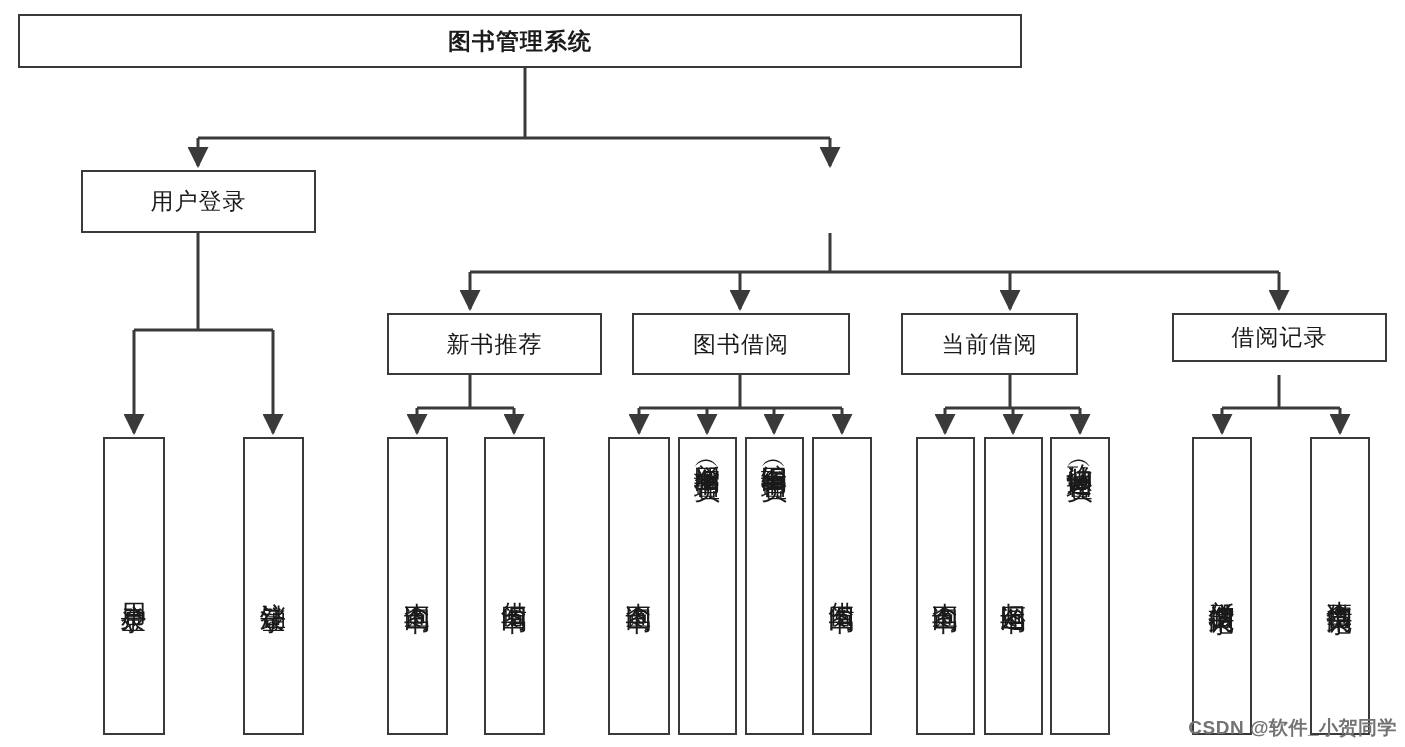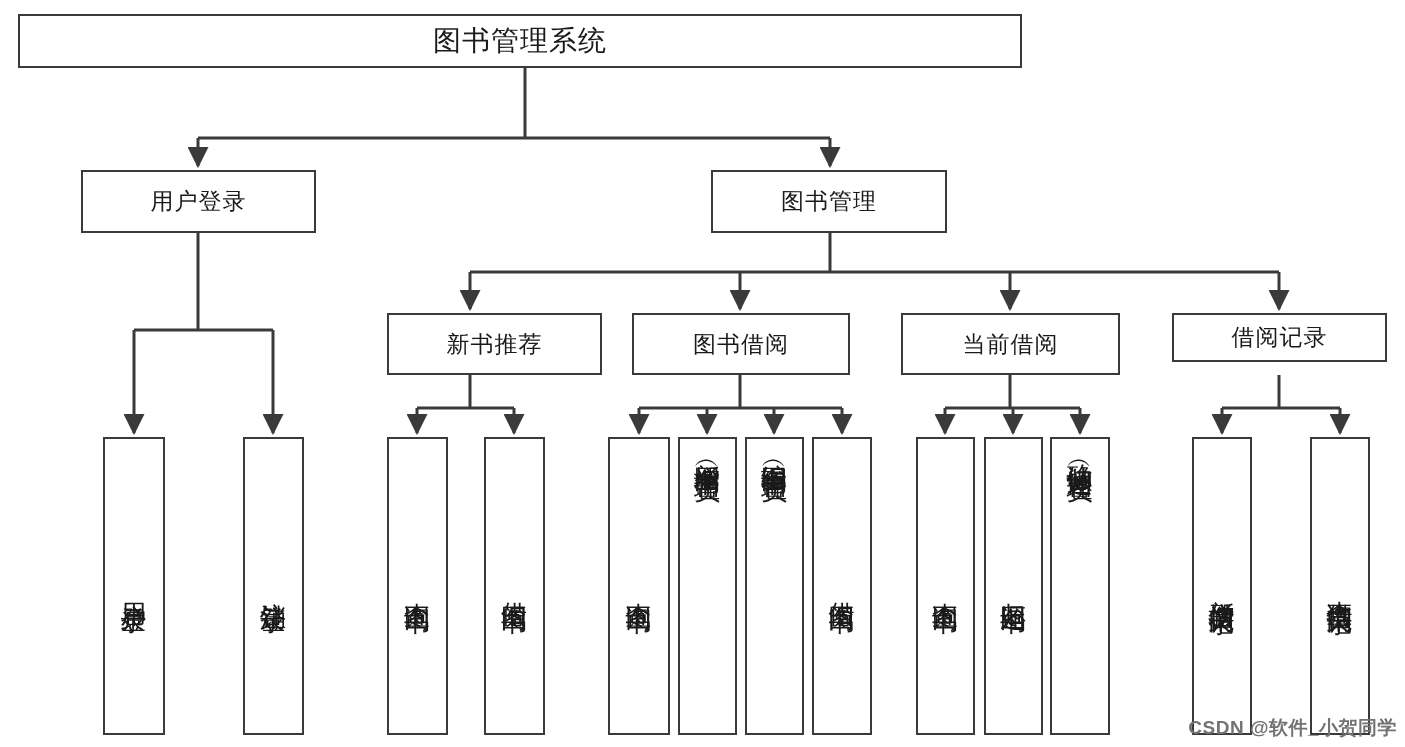--- a/index.html
+++ b/index.html
@@ -35,21 +35,22 @@
     align-items: center;
     justify-content: center;
     color: #1a1a1a;
   }
   .node-h {
     font-size: 23px;
     letter-spacing: 1px;
     white-space: nowrap;
   }
   .node-root .node-label {
-    font-size: 28px;
+    font-size: 23px;
+    font-weight: bold;
   }
   .node-v {
     align-items: flex-start;
     padding-top: 4px;
   }
   .node-v .node-label {
     writing-mode: vertical-rl;
     text-orientation: upright;
     font-size: 26px;
     line-height: 1.08;
@@ -126,31 +127,28 @@
     </g>
   </svg>
 
   <div class="node node-h node-root" style="left:18px; top:14px; width:1004px; height:54px;">
     <span class="node-label">图书管理系统</span>
   </div>
 
   <div class="node node-h" style="left:81px; top:170px; width:235px; height:63px;">
     <span class="node-label">用户登录</span>
   </div>
-  <div class="node node-h" style="left:711px; top:170px; width:236px; height:63px;">
-    <span class="node-label">图书管理</span>
-  </div>
 
   <div class="node node-h" style="left:363px; top:313px; width:215px; height:62px;margin-left:24px;">
     <span class="node-label">新书推荐</span>
   </div>
   <div class="node node-h" style="left:632px; top:313px; width:218px; height:62px;align-items:center;">
     <span class="node-label">图书借阅</span>
   </div>
-  <div class="node node-h" style="left:901px; top:313px; width:219px; height:62px;">
+  <div class="node node-h" style="left:901px; top:313px; width:177px; height:62px;">
     <span class="node-label">当前借阅</span>
   </div>
   <div class="node node-h" style="left:1172px; top:313px; width:215px; height:49px;">
     <span class="node-label">借阅记录</span>
   </div>
 
   <div class="node node-v center-text" style="left:103px; top:437px; width:62px; height:298px;">
     <span class="node-label">用户登录</span>
   </div>
   <div class="node node-v center-text" style="left:243px; top:437px; width:61px; height:298px;">

